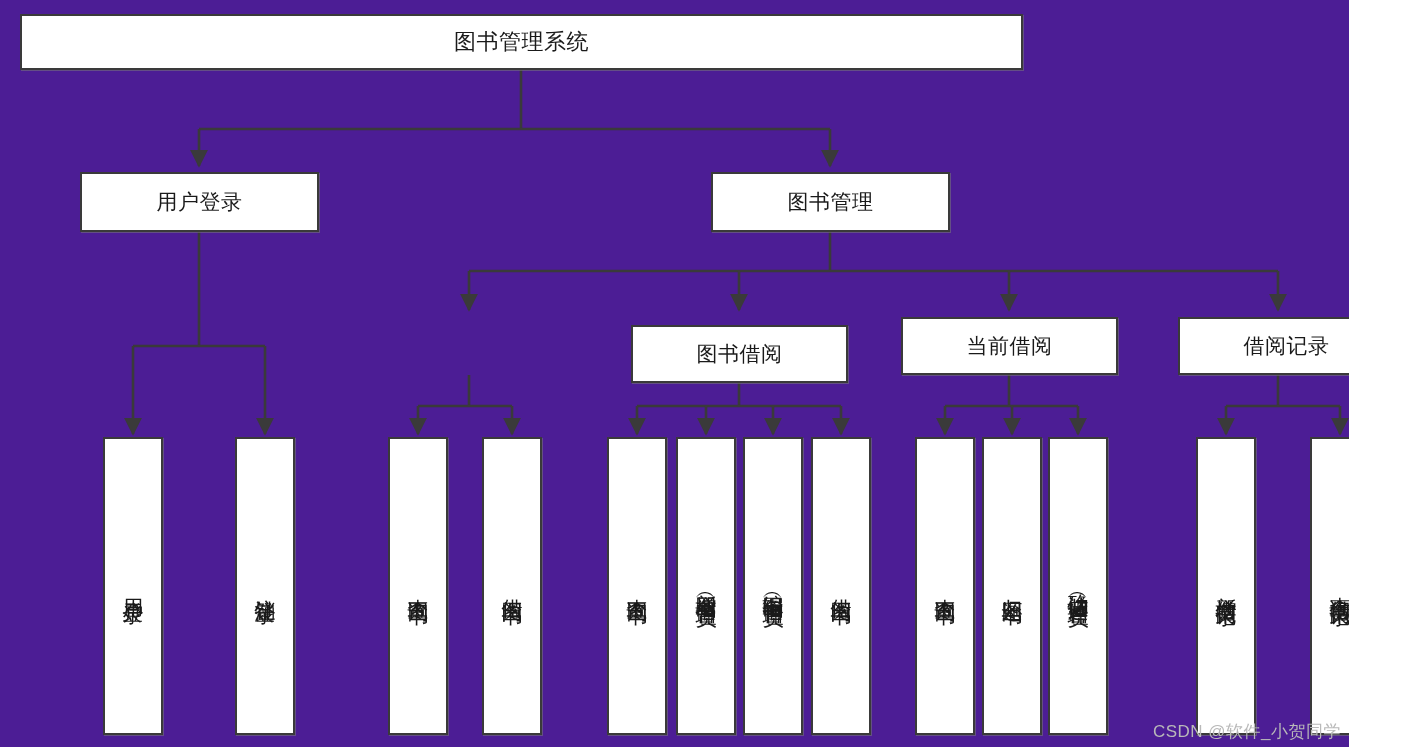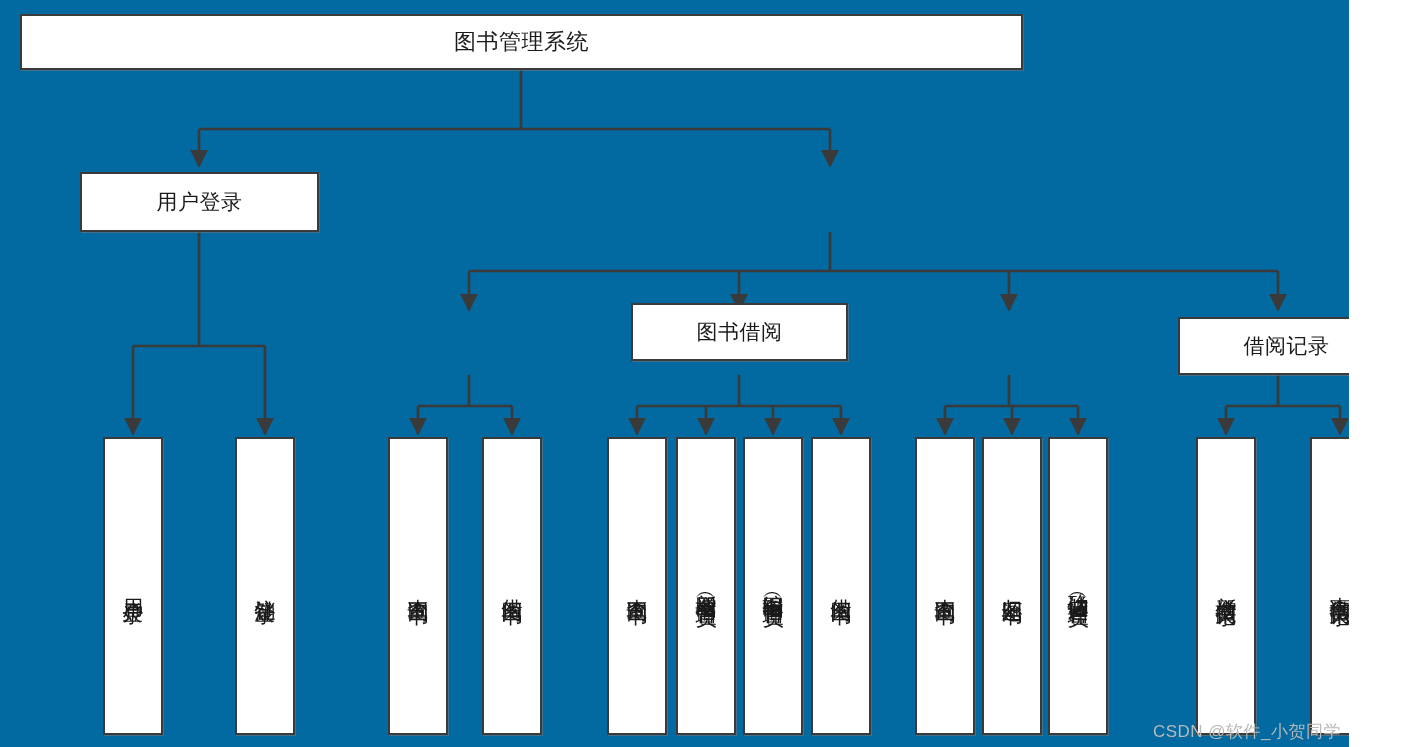--- a/index.html
+++ b/index.html
@@ -8,21 +8,21 @@
     padding: 0;
     background: #ffffff;
   }
   body {
     font-family: "Liberation Sans", "DejaVu Sans", sans-serif;
   }
   #canvas {
     position: relative;
     width: 1349px;
     height: 747px;
-    background: #0369a1;
+    background: #4c1d95;
     overflow: hidden;
   }
   #edges {
     position: absolute;
     left: 0;
     top: 0;
     width: 1405px;
     height: 747px;
     pointer-events: none;
   }
@@ -133,26 +133,32 @@
   </svg>
 
   <div class="node root horiz" style="left:20px; top:14px; width:1003px; height:56px;">
     <span class="lbl">图书管理系统</span>
   </div>
 
   <div class="node horiz" style="left:80px; top:172px; width:239px; height:60px;">
     <span class="lbl">用户登录</span>
   </div>
 
-
-
-  <div class="node horiz" style="left:631px; top:303px; width:217px; height:58px;">
+  <div class="node horiz" style="left:711px; top:172px; width:239px; height:60px;">
+    <span class="lbl">图书管理</span>
+  </div>
+
+
+  <div class="node horiz" style="left:631px; top:325px; width:217px; height:58px;">
     <span class="lbl">图书借阅</span>
   </div>
 
+  <div class="node horiz" style="left:901px; top:317px; width:217px; height:58px;">
+    <span class="lbl">当前借阅</span>
+  </div>
 
   <div class="node horiz" style="left:1170px; top:317px; width:217px; height:58px;margin-left:8px;">
     <span class="lbl">借阅记录</span>
   </div>
 
   <div class="node vert" style="left:103px; top:437px; width:60px; height:298px;">
     <span class="lbl">用户登录</span>
   </div>
   <div class="node vert" style="left:235px; top:437px; width:60px; height:298px;">
     <span class="lbl">注销登录</span>

